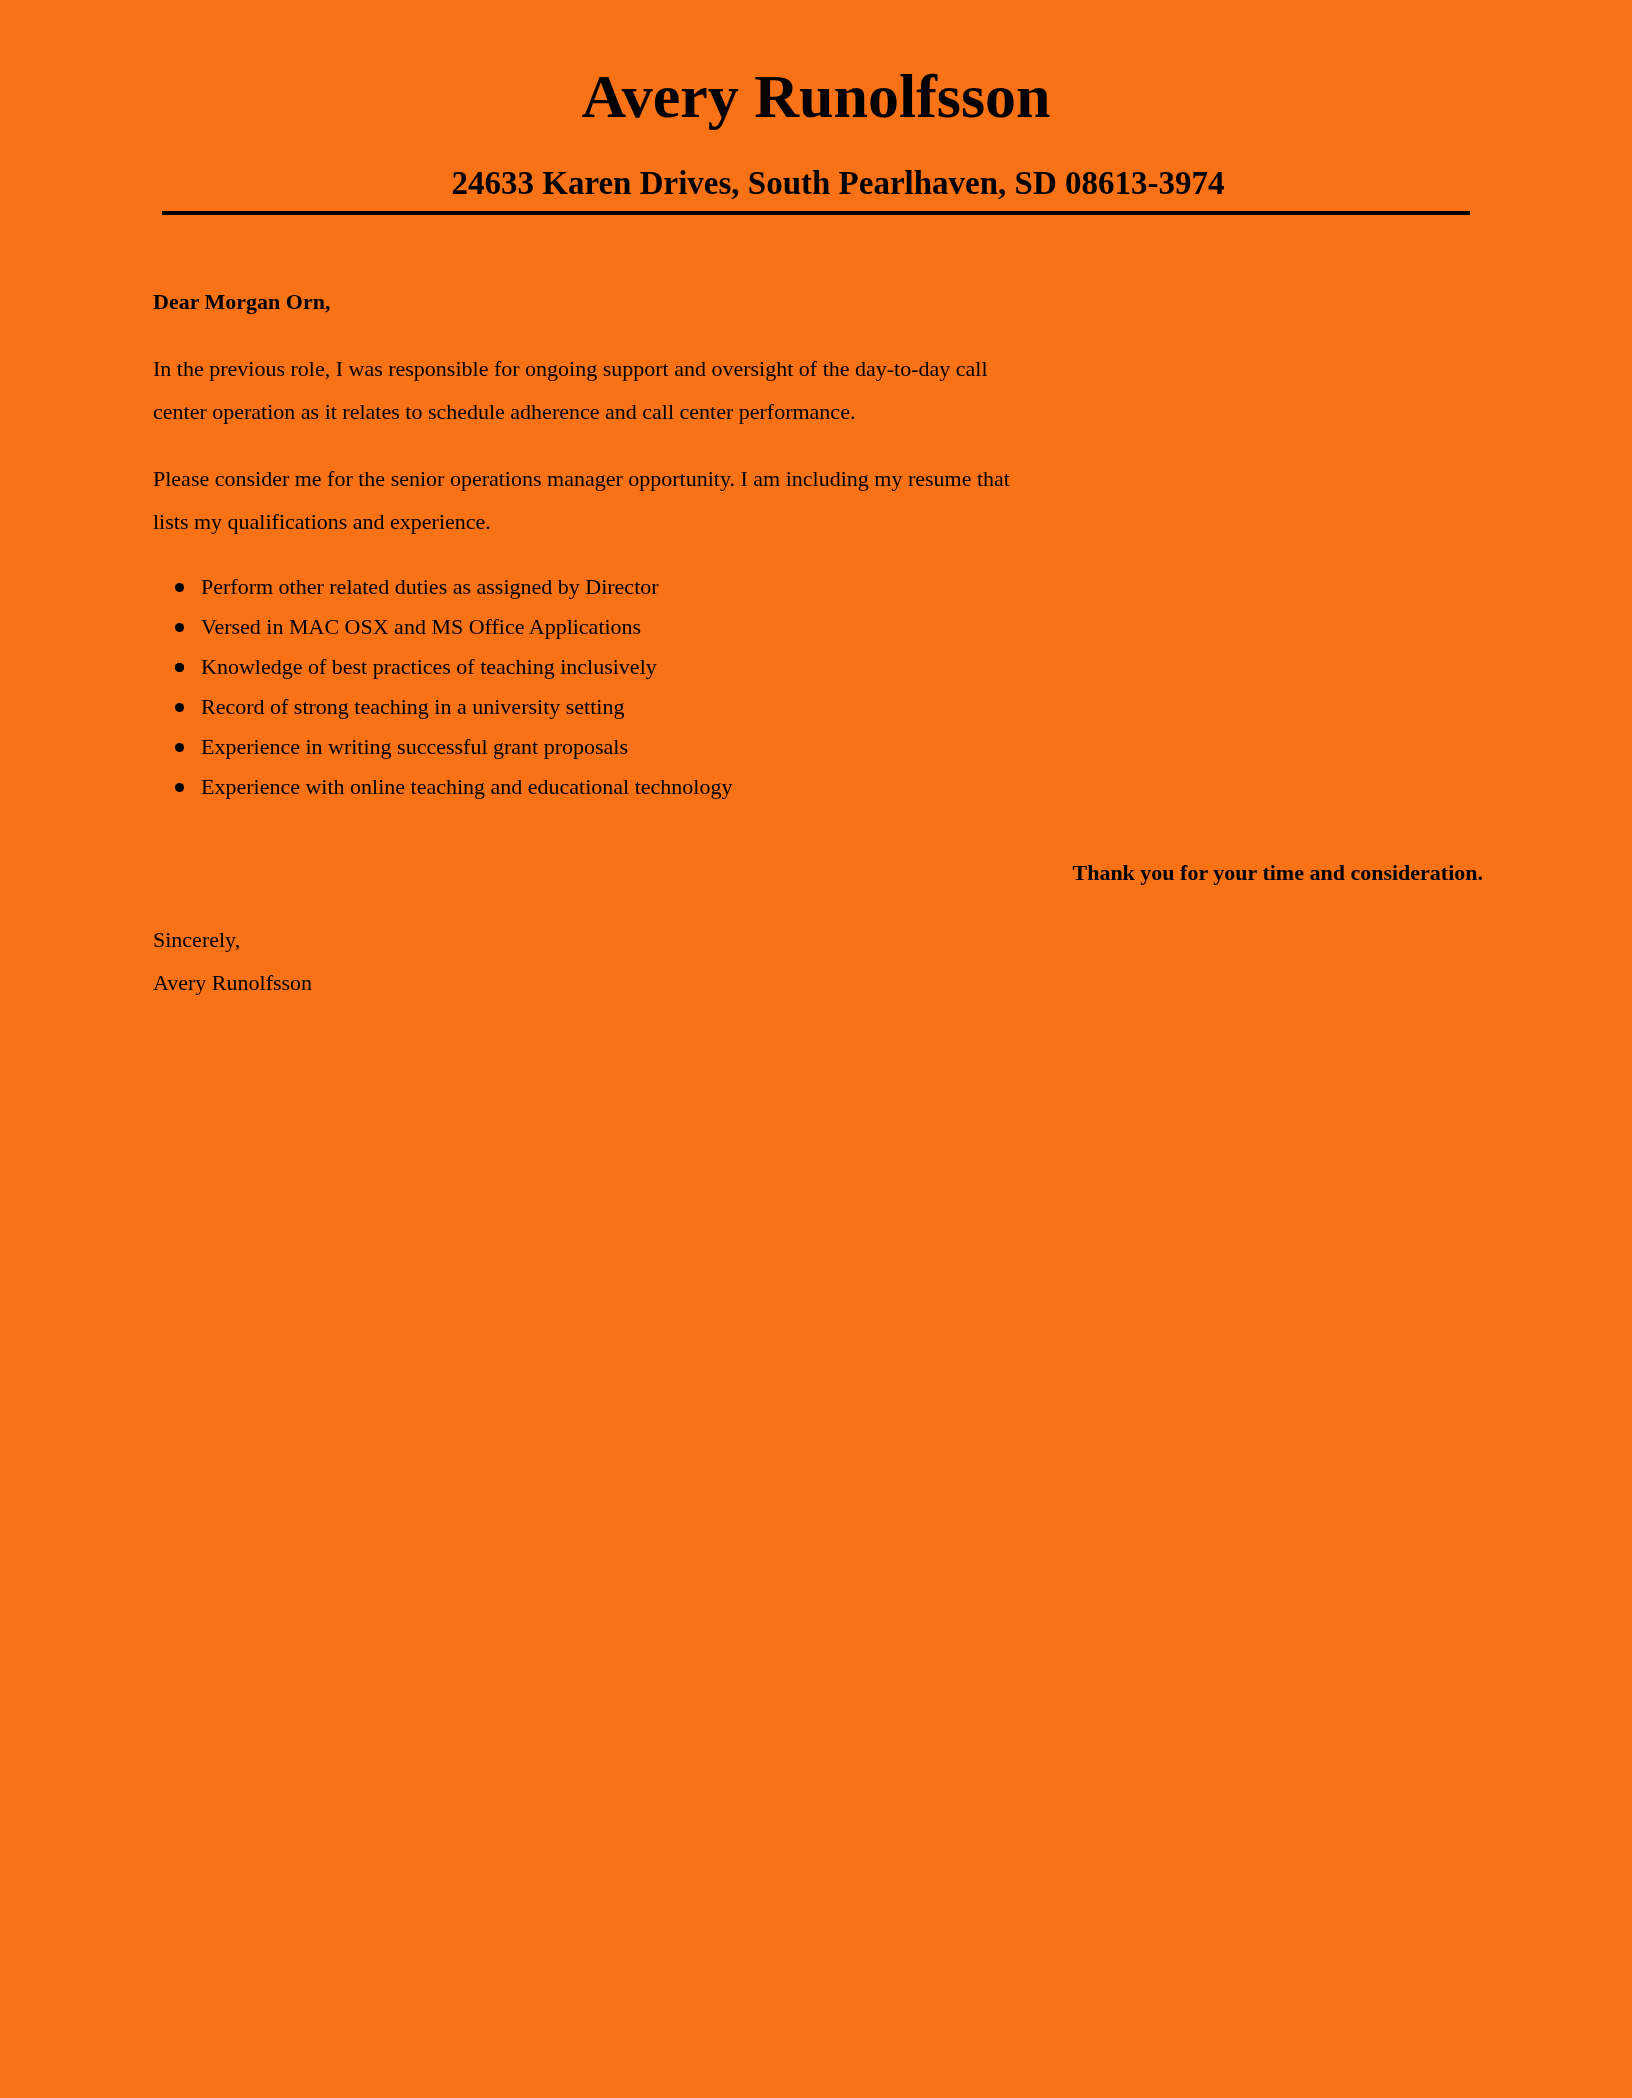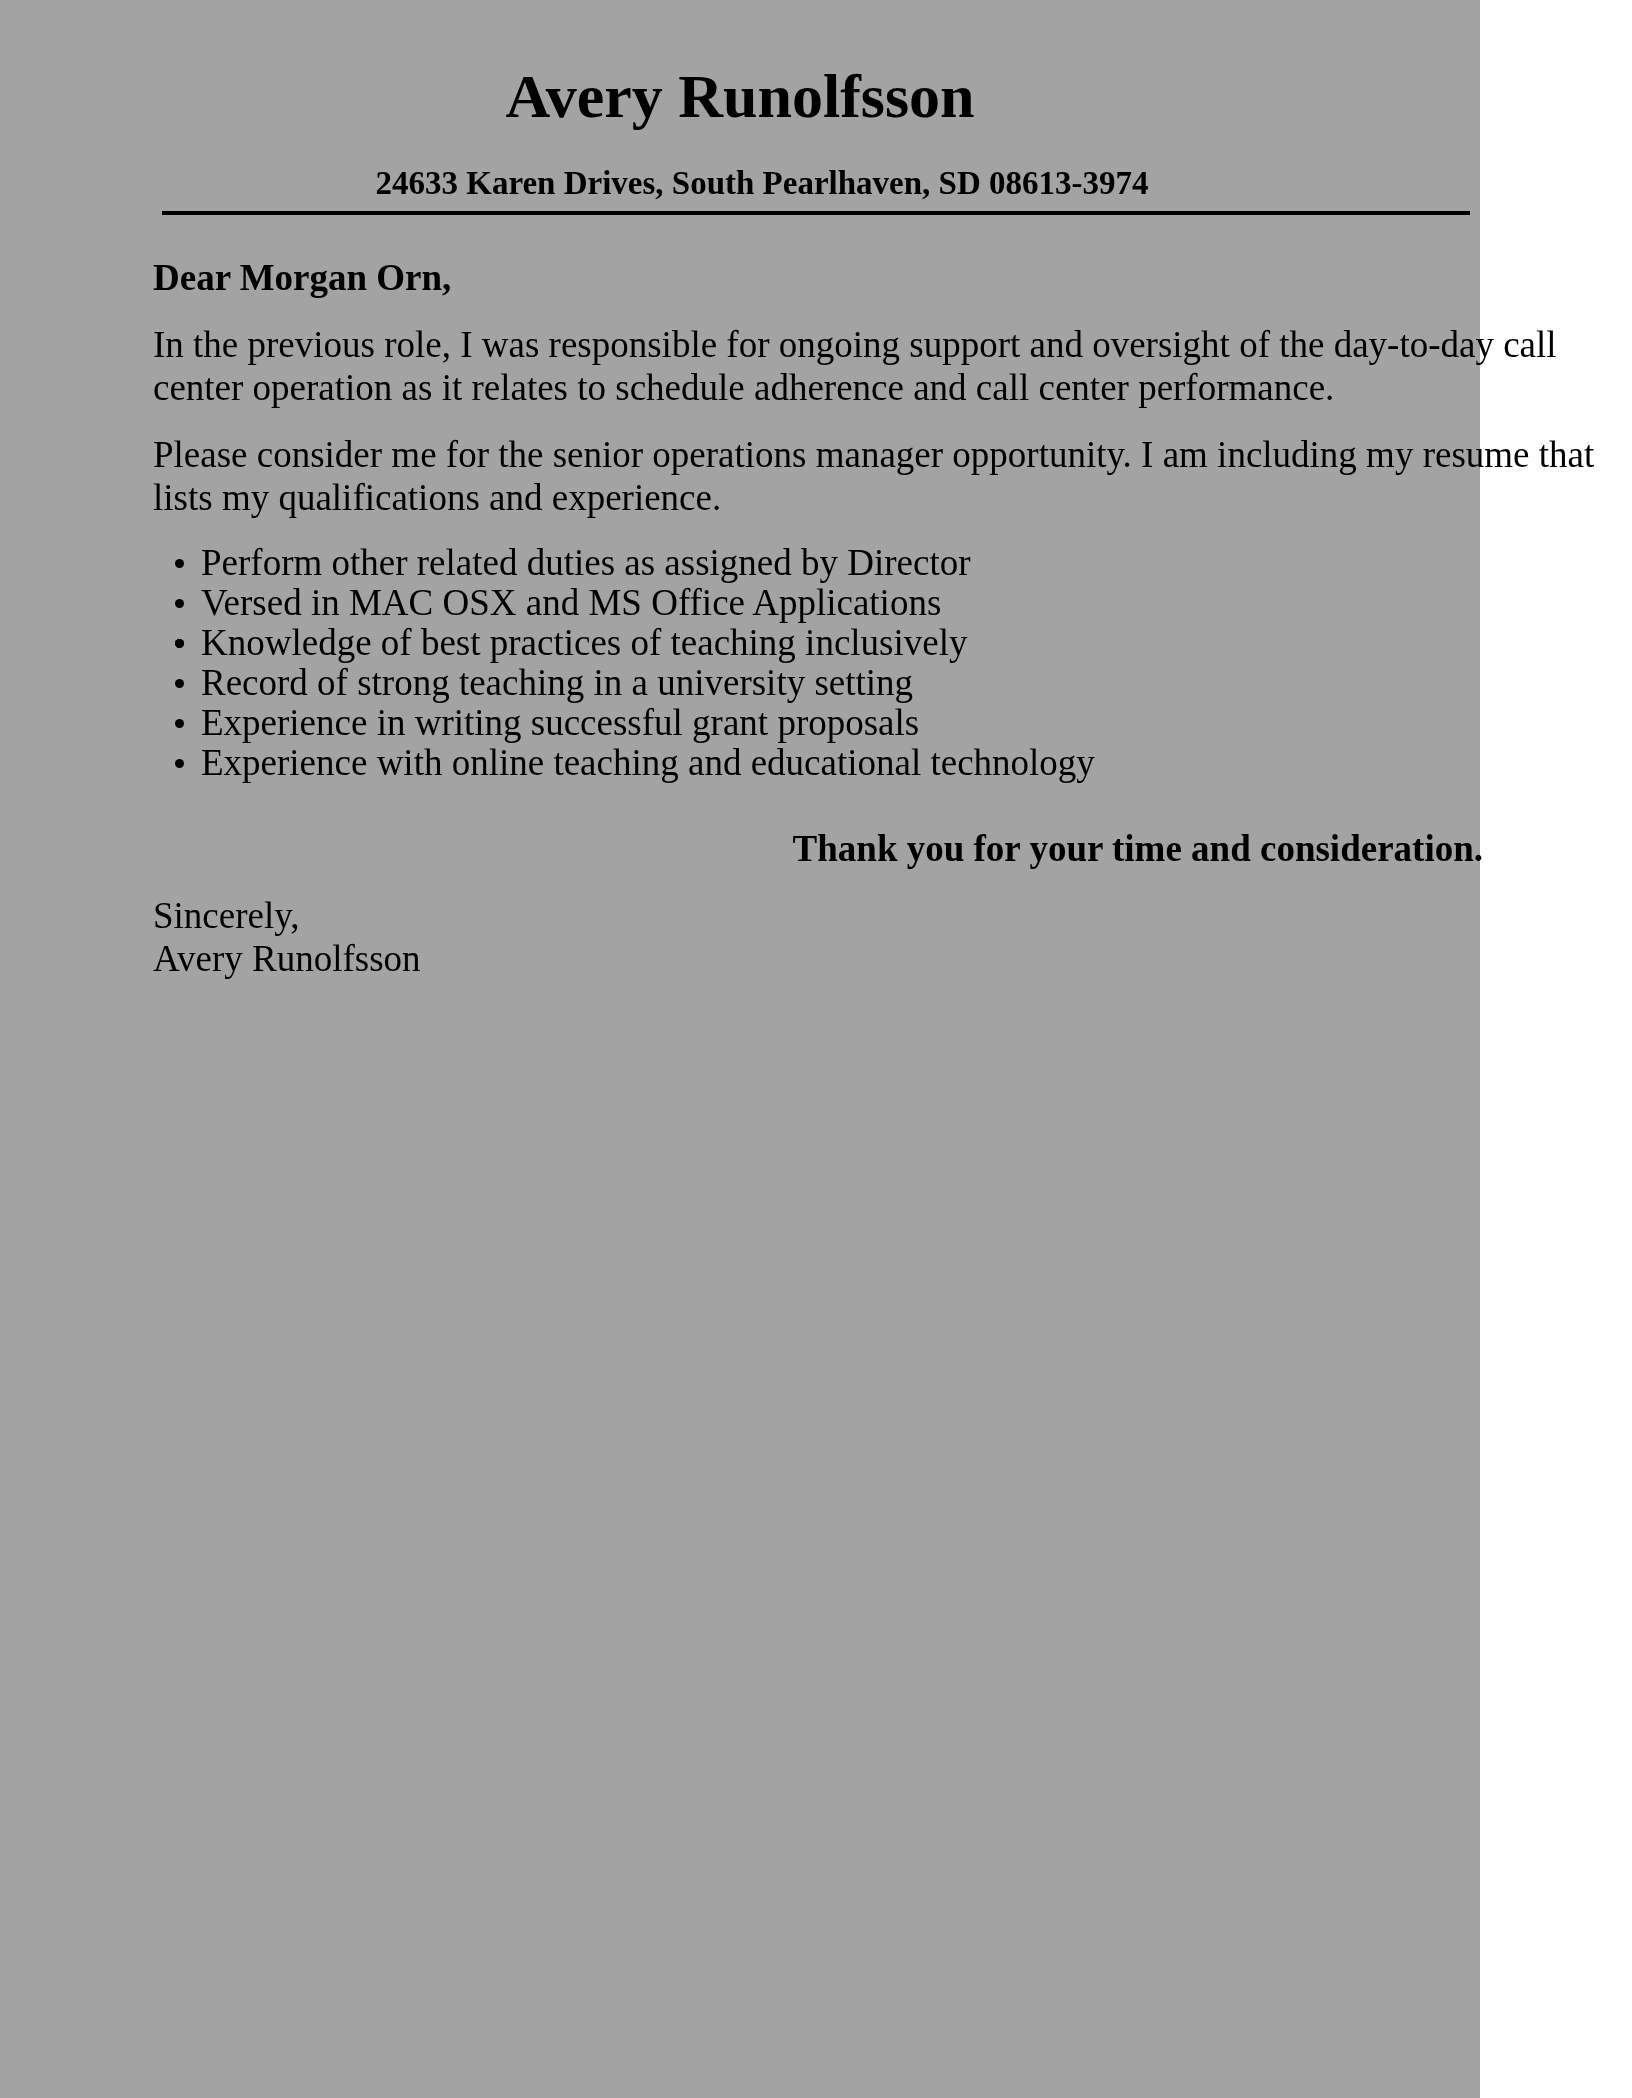--- a/index.html
+++ b/index.html
@@ -11,23 +11,23 @@
       width: 1632px;
       height: 2098px;
       position: relative;
       overflow: hidden;
       color: #000000;
       font-family: "Liberation Serif", "DejaVu Serif", serif;
     }
     .page {
       position: absolute;
       left: 0; top: 0;
-      width: 1480px;
+      width: 1632px;
       height: 2098px;
-      background: #a3a3a3;
+      background: #f97316;
     }
     .header-name {
       position: absolute;
       left: 0; right: 0;
       top: 58px;
       text-align: center;
       font-weight: bold;
       font-size: 62px;
       line-height: 76px;
       letter-spacing: 0px;
@@ -46,23 +46,23 @@
       position: absolute;
       left: 162px;
       width: 1308px;
       top: 211px;
       height: 4px;
       background: #000000;
     }
     .body {
       position: absolute;
       left: 153px;
-      top: 256px;
+      top: 280px;
       width: 1330px;
-      font-size: 37px;
+      font-size: 22px;
       line-height: 43px;
     }
     .salutation {
       font-weight: bold;
       margin: 0 0 24px 0;
     }
     .para {
       margin: 0 0 24px 0;
     }
     .line {

